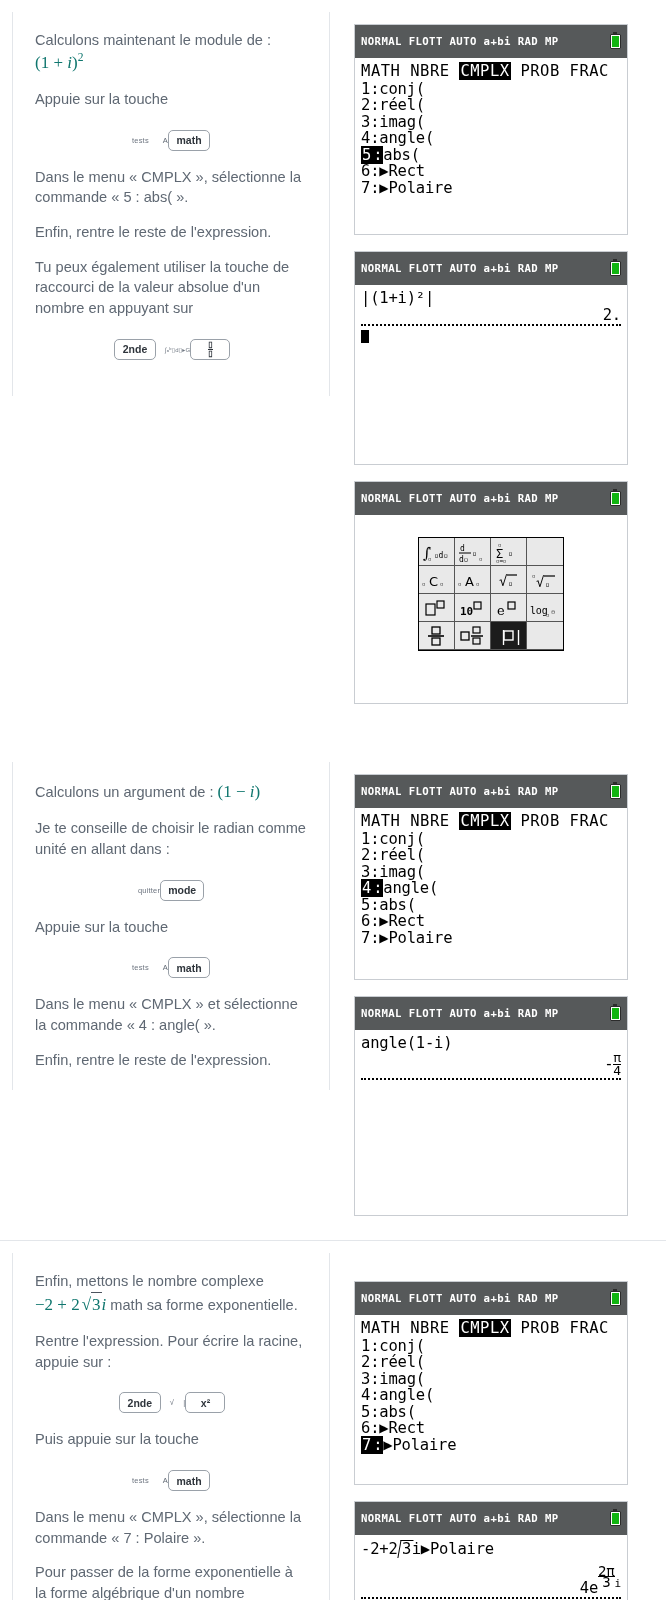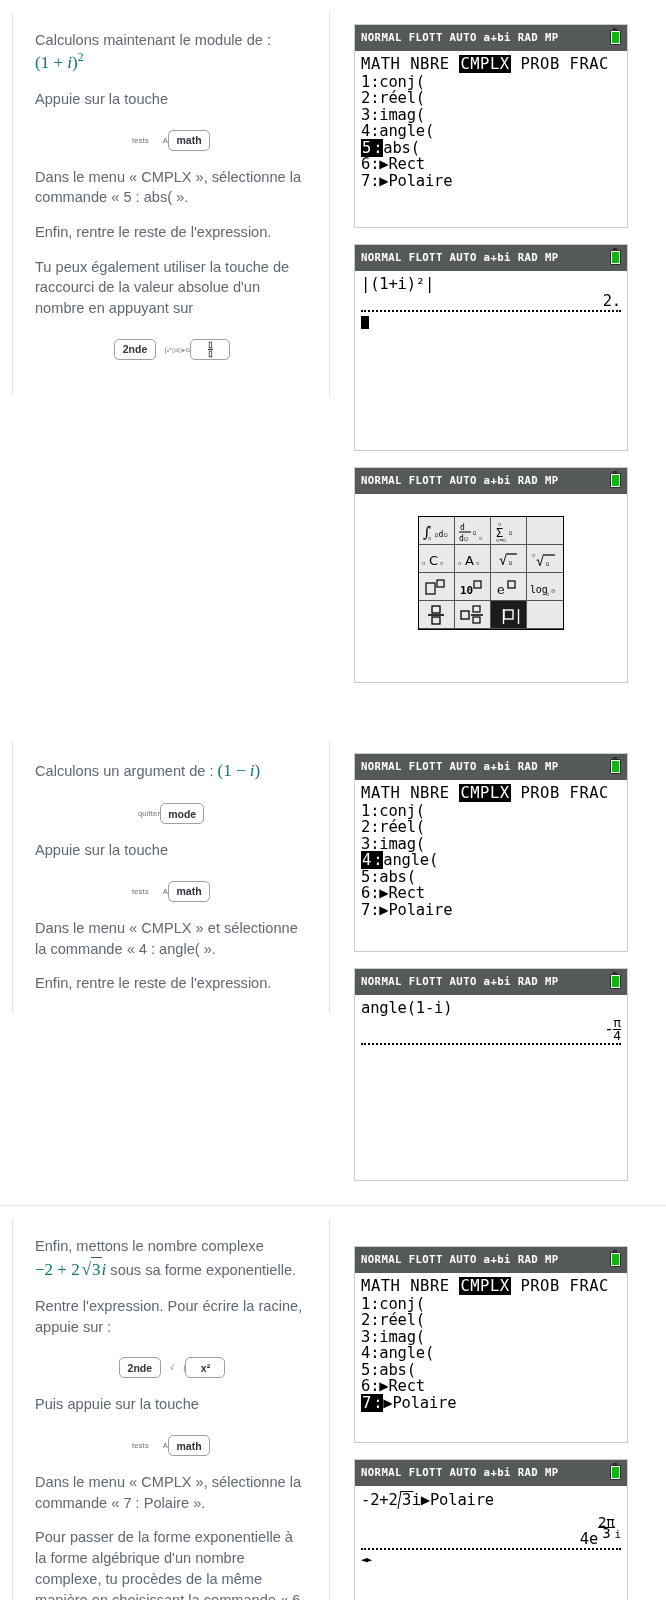--- a/index.html
+++ b/index.html
@@ -136,21 +136,21 @@
   .statusbar{
     background:#56595a;
     color:#ffffff;
     font-size:11px;
     font-weight:bold;
     letter-spacing:.4px;
     padding:2px 6px 3px 6px;
     display:flex;
     align-items:center;
     justify-content:space-between;
-    height:26px;
+    height:33px;
     box-sizing:border-box;
     white-space:nowrap;
   }
   .statusbar .sbtxt{transform:scaleX(.97);transform-origin:left center;}
   .battery{
     width:9px;height:13px;
     background:#fff;
     border:1px solid #2b2b2b;
     position:relative;
     border-radius:1px;
@@ -464,20 +464,21 @@
   <div class="gapblock"></div>
 
   <div class="section" style="min-height:432px;">
 
     <div class="col-text">
       <p class="txt">
         <span>Calculons un argument de :</span>
         <span class="mth">(1&nbsp;−&nbsp;<span class="it">i</span>)</span>
       </p>
 
+      <p class="txt">Je te conseille de choisir le radian comme unité en allant dans :</p>
 
       <div class="keys">
         <div class="keywrap">
           <div class="keytop">
             <span>quitter</span>
           </div>
           <div class="key">mode</div>
         </div>
       </div>
 
@@ -544,21 +545,21 @@
   </div>
 
   <div class="sep"></div>
 
   <div class="section" style="min-height:462px;">
 
     <div class="col-text" style="justify-content:flex-start;">
       <p class="txt">
         <span>Enfin, mettons le nombre complexe</span><br>
         <span class="mth">−2&nbsp;+&nbsp;2<span class="rad">√<span class="bar">3</span></span><span class="it">i</span></span>
-        <span>sous sa forme exponentielle.</span>
+        <span>math sa forme exponentielle.</span>
       </p>
 
       <p class="txt">Rentre l'expression. Pour écrire la racine, appuie sur :</p>
 
       <div class="keys">
         <div class="keywrap">
           <div class="keytop">&nbsp;</div>
           <div class="key">2nde</div>
         </div>
         <div class="keywrap">

